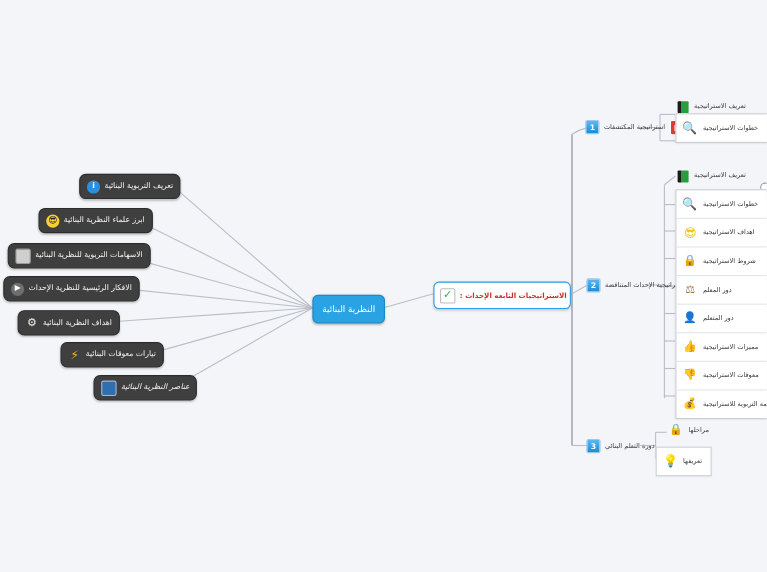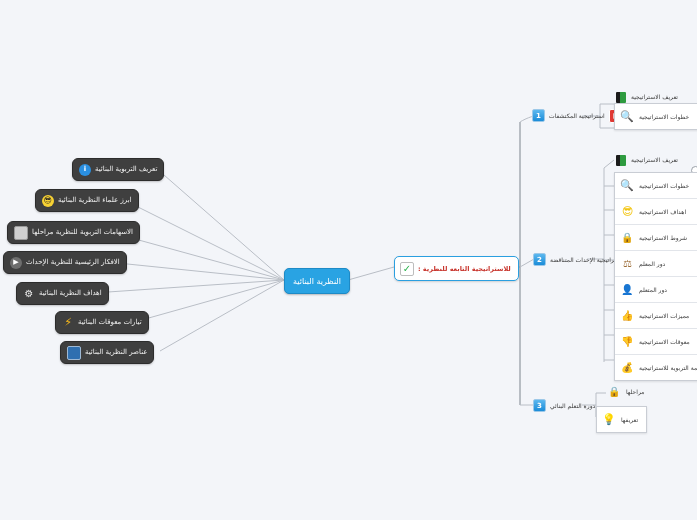--- a/index.html
+++ b/index.html
@@ -323,46 +323,46 @@
     <span class="lbl">تعريف التربوية البنائية</span>
   </div>
 
   <div class="dark-node" style="left:35px; top:189px;">
     <span class="ico ico-cool">😎</span>
     <span class="lbl">ابرز علماء النظرية البنائية</span>
   </div>
 
   <div class="dark-node" style="left:7px; top:221px;">
     <span class="ico ico-folder"></span>
-    <span class="lbl">الاسهامات التربوية للنظرية مراحلها</span>
+    <span class="lbl">الاسهامات التربوية للنظرية البنائية</span>
   </div>
 
   <div class="dark-node" style="left:3px; top:251px;">
     <span class="ico ico-play">▶</span>
     <span class="lbl">الافكار الرئيسية للنظرية الإحداث</span>
   </div>
 
   <div class="dark-node" style="left:16px; top:282px;">
     <span class="ico ico-gear">⚙</span>
     <span class="lbl">اهداف النظرية البنائية</span>
   </div>
 
   <div class="dark-node" style="left:55px; top:311px;">
     <span class="ico ico-bolt">⚡</span>
     <span class="lbl">تيارات معوقات البنائية</span>
   </div>
 
-  <div class="dark-node" style="left:60px; top:341px;">
+  <div class="dark-node" style="left:85px; top:341px;font-style:italic;">
     <span class="ico ico-monitor"></span>
     <span class="lbl">عناصر النظرية البنائية</span>
   </div>
 
   <div class="strategies-node">
     <span class="ico-check">✓</span>
-    <span class="lbl">للاستراتيجية التابعه للنظرية :</span>
+    <span class="lbl">الاستراتيجيات التابعه الإحداث :</span>
   </div>
 
   <div class="branch-head" style="left:532px; top:108px;">
     <span class="badge">1</span>
     <span class="lbl">استراتيجية المكتشفات</span>
     <span class="head-ico ico-red">▦</span>
   </div>
 
   <div class="free-row" style="left:616px; top:90px;">
     <span class="row-ico ico-book"></span>

